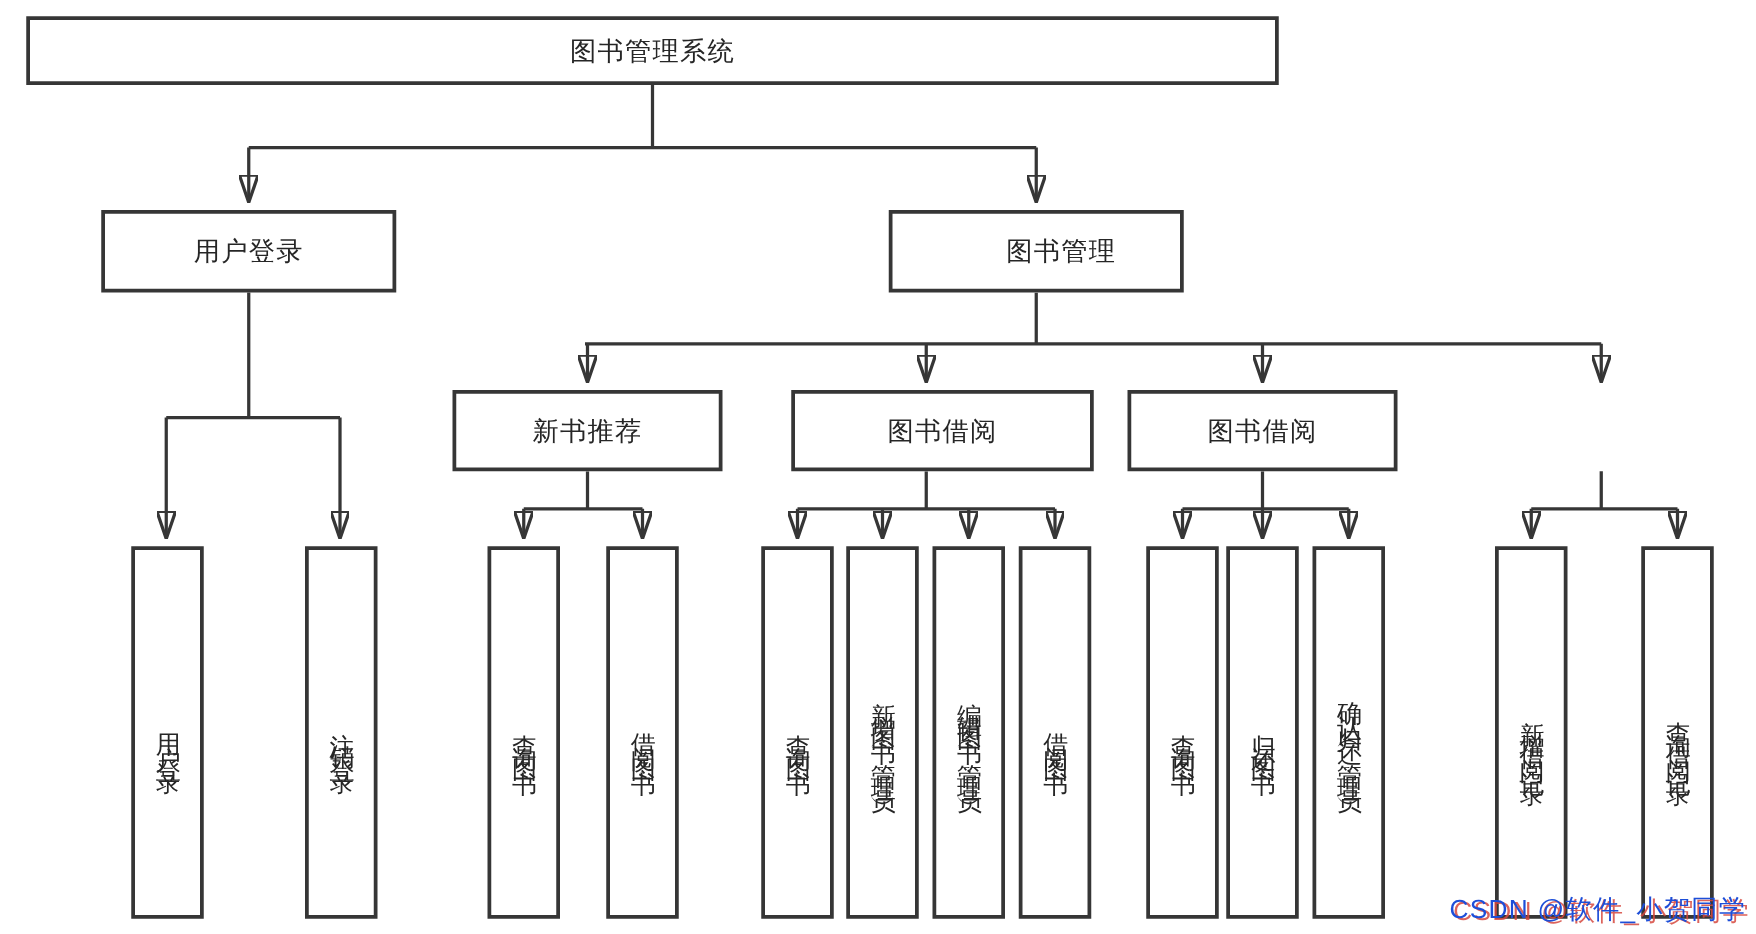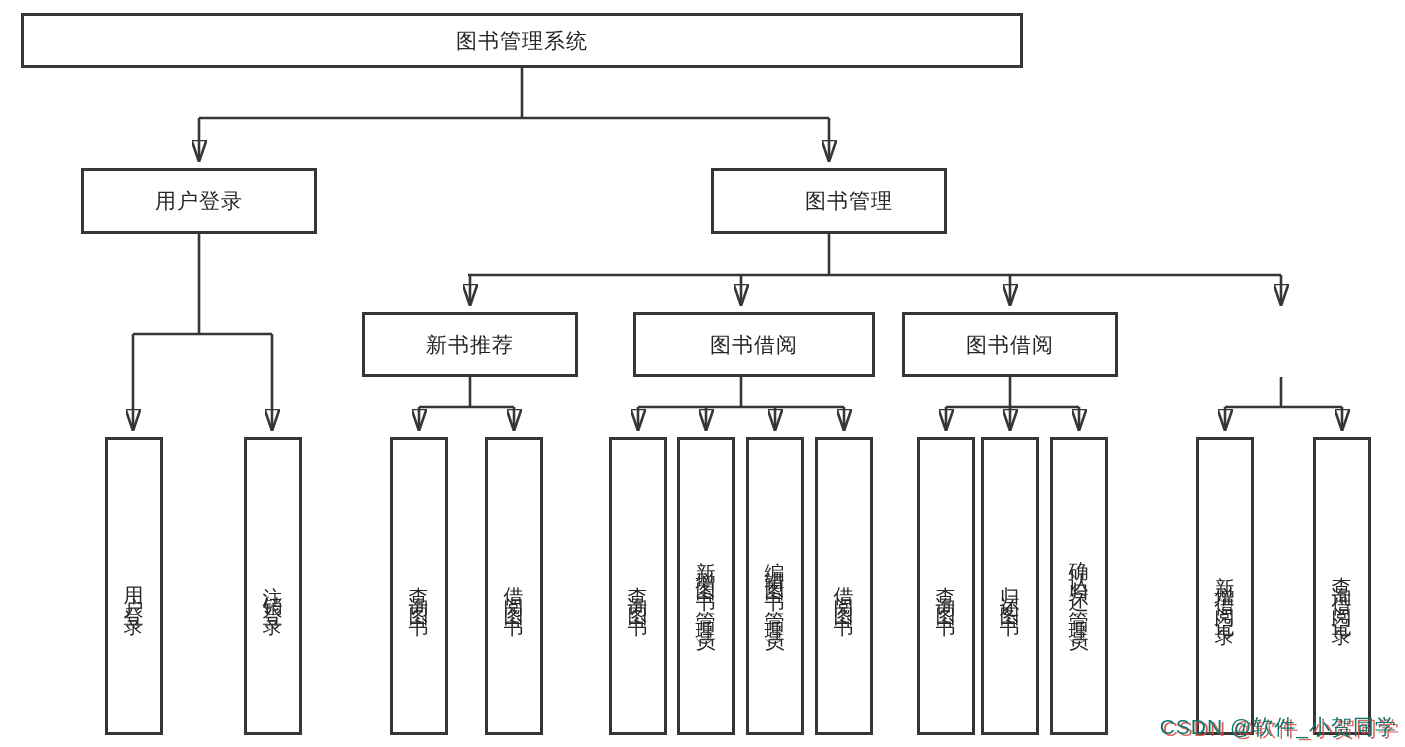--- a/index.html
+++ b/index.html
@@ -43,21 +43,21 @@
   #wires path{
     stroke:#363636;
     stroke-width:2.6;
     fill:none;
   }
   #watermark{
     position:absolute;
     right:8px;
     bottom:6px;
     font-size:21px;
-    color:#0f766e;
+    color:#1d4ed8;
     text-shadow:3px 2px 0 rgba(214,72,62,0.85);
     letter-spacing:1px;
     white-space:nowrap;
     z-index:5;
   }
 </style>
 </head>
 <body>
 
 <div id="stage">

